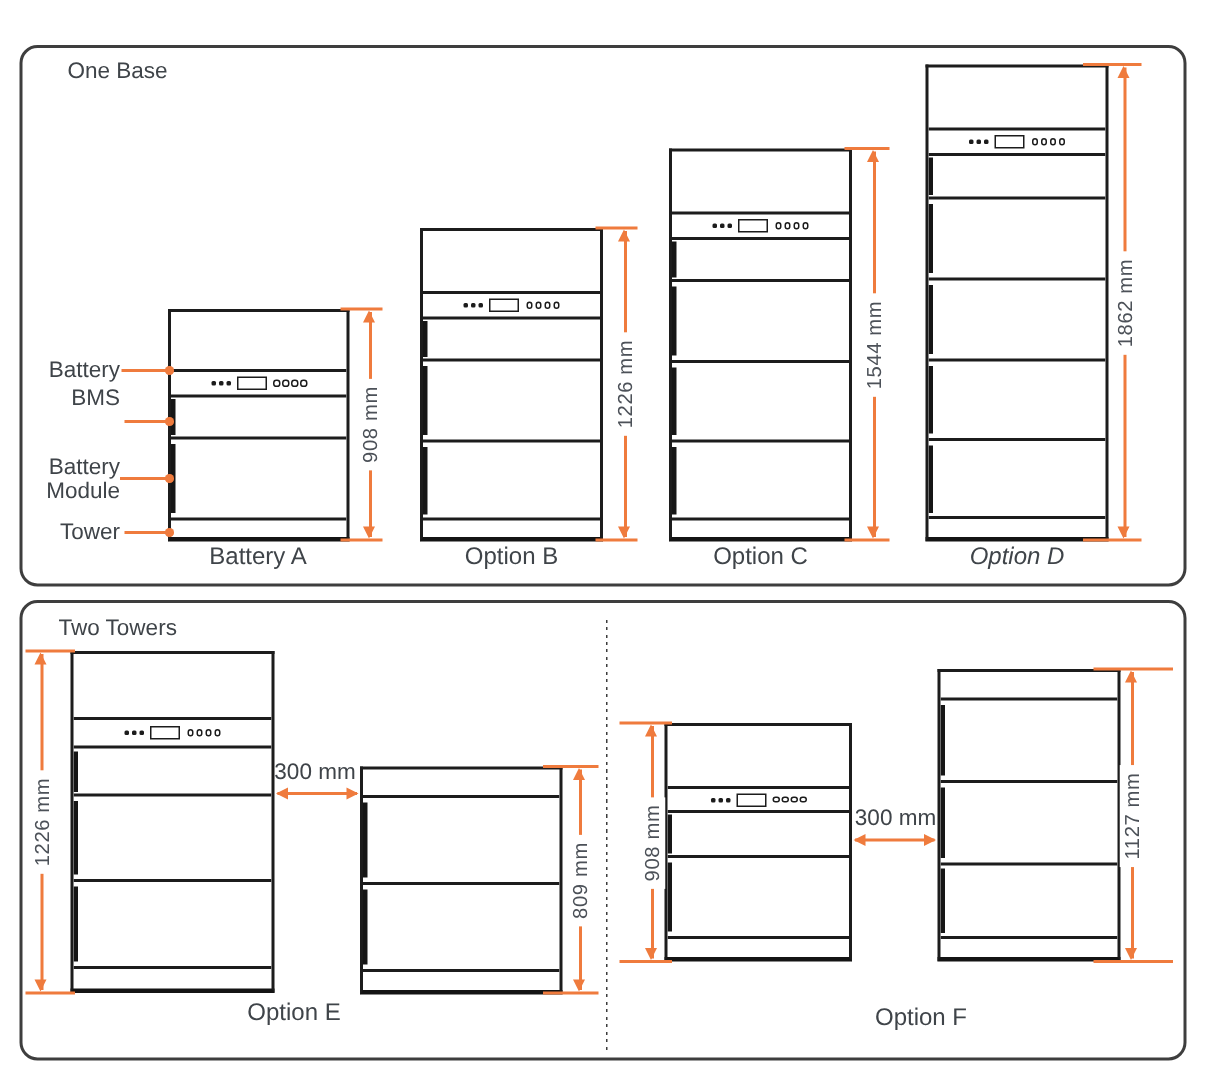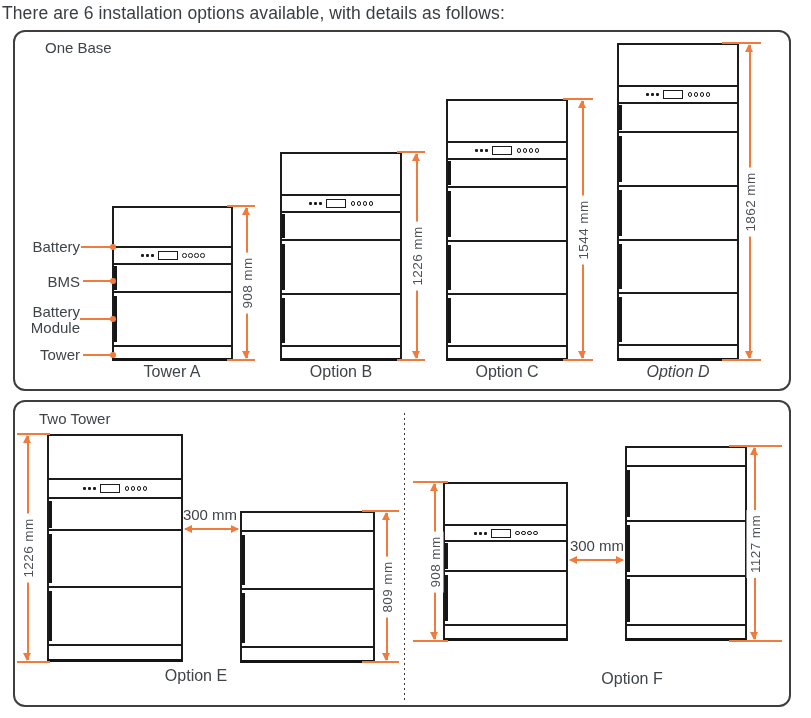--- a/index.html
+++ b/index.html
@@ -73,55 +73,54 @@
     position:absolute;width:2px;z-index:1;
     background-image:repeating-linear-gradient(to bottom,#3c3c3c 0 2px,transparent 2px 5px);
     background-size:1.4px 100%;background-repeat:no-repeat;background-position:left top;
   }
 </style>
 </head>
 <body>
 
 <div id="page">
 
-  <div class="title">There are 6 installation options available, with details as follows:</div>
 
   <div class="panel" style="left:13px;top:30px;width:774px;height:357px;"></div>
   <div class="panel-label" style="left:45px;top:39px;">One Base</div>
 
   <div class="panel" style="left:13px;top:400px;width:774px;height:303px;"></div>
-  <div class="panel-label" style="left:39px;top:410px;">Two Tower</div>
+  <div class="panel-label" style="left:39px;top:410px;">Two Towers</div>
 
   <div class="separator" style="left:404px;top:413px;height:288px;"></div>
 
   <div class="callout" style="left:8px;top:239px;">Battery</div>
-  <div class="callout" style="left:8px;top:274px;">
+  <div class="callout" style="left:8px;top:258px;">
     <span>BMS</span>
   </div>
   <div class="callout" style="left:8px;top:304px;">
     <div>Battery</div>
     <div>Module</div>
   </div>
   <div class="callout" style="left:8px;top:347px;">Tower</div>
 
   <div class="leader" style="left:81px;top:246px;width:32px;"></div>
   <div class="leader-dot" style="left:110px;top:244px;"></div>
   <div class="leader" style="left:83px;top:280px;width:30px;"></div>
   <div class="leader-dot" style="left:110px;top:278px;"></div>
   <div class="leader" style="left:80px;top:318px;width:33px;"></div>
   <div class="leader-dot" style="left:110px;top:316px;"></div>
   <div class="leader" style="left:83px;top:354px;width:30px;"></div>
   <div class="leader-dot" style="left:110px;top:352px;"></div>
 
-  <div class="option-caption" style="left:172px;top:363px;">Tower A</div>
+  <div class="option-caption" style="left:172px;top:363px;">Battery A</div>
   <div class="option-caption" style="left:341px;top:363px;">Option B</div>
   <div class="option-caption" style="left:507px;top:363px;">Option C</div>
   <div class="option-caption" style="left:678px;top:363px;font-style:italic;">Option D</div>
   <div class="option-caption" style="left:196px;top:667px;">Option E</div>
-  <div class="option-caption" style="left:632px;top:670px;">Option F</div>
+  <div class="option-caption" style="left:614px;top:670px;">Option F</div>
 
 <div class="tower" style="left: 112px; top: 206px; width: 121px; height: 155px;">
       <div class="seg seg-inv first" style="height: 38px;"></div>
       <div class="seg seg-disp" style="height: 17px;">
         <div class="disp-cluster">
           <div class="disp-sq"></div>
           <div class="disp-sq"></div>
           <div class="disp-sq"></div>
           <div class="disp-scr"></div>
           <div class="disp-dot"></div>

